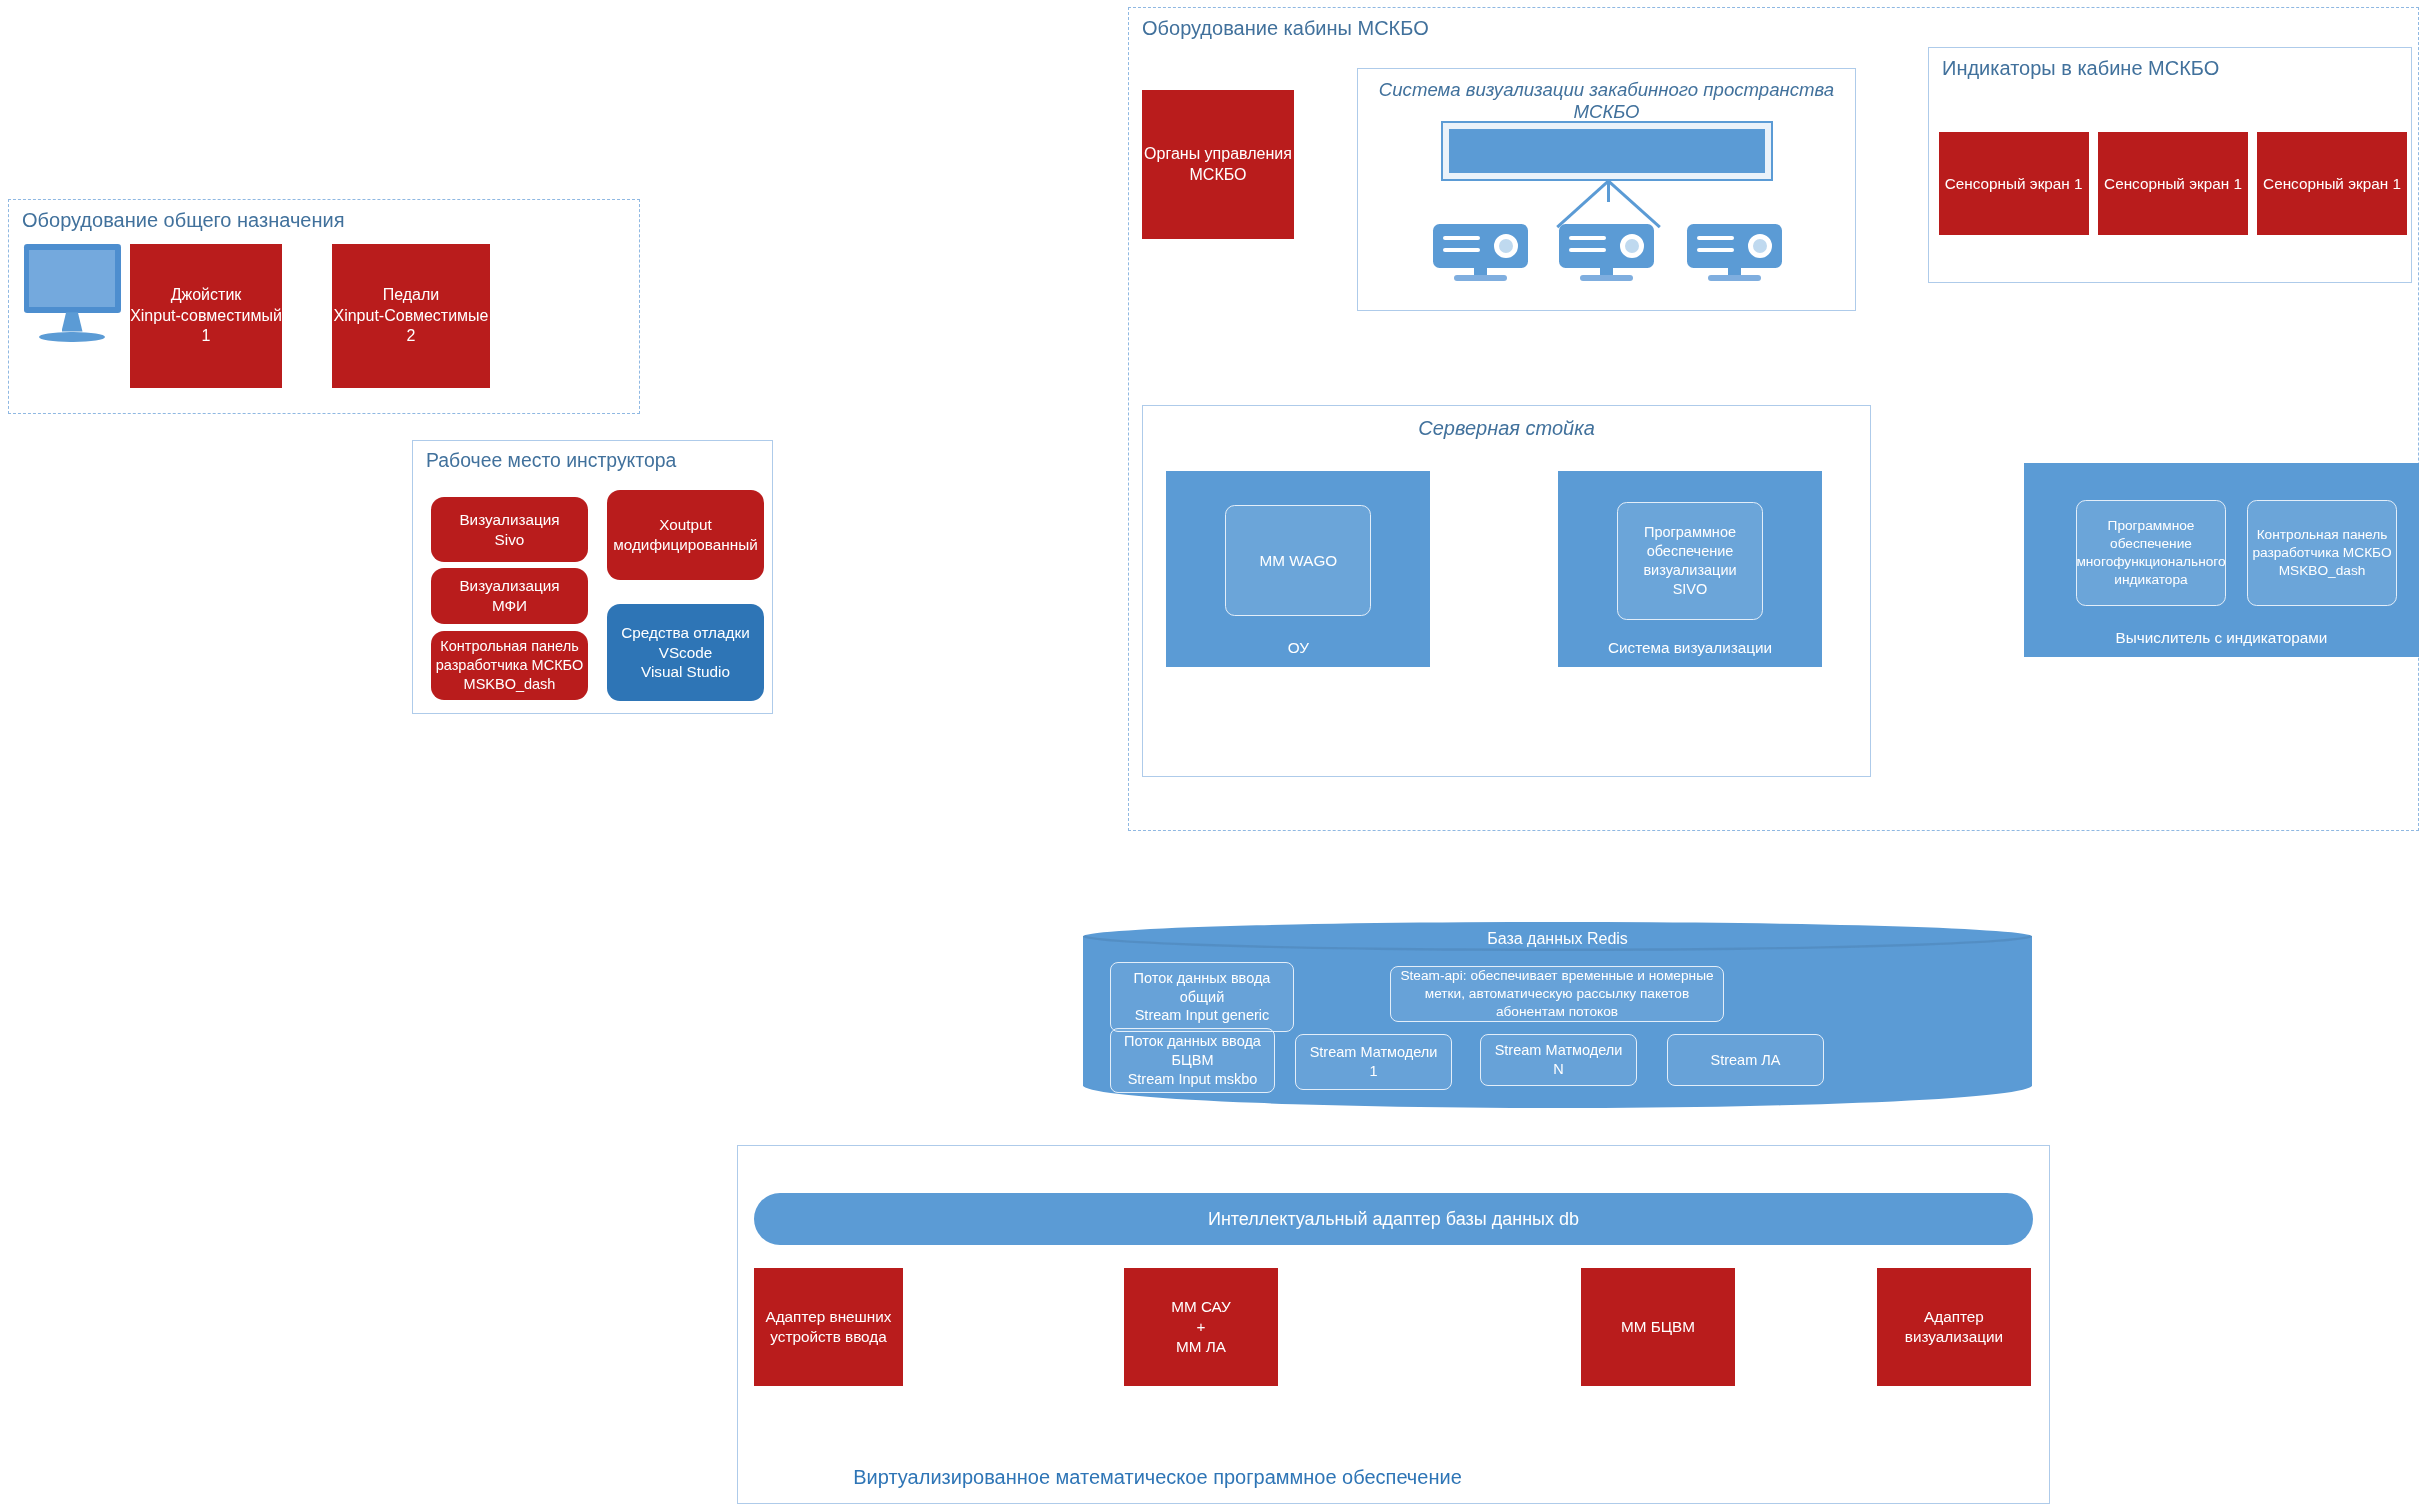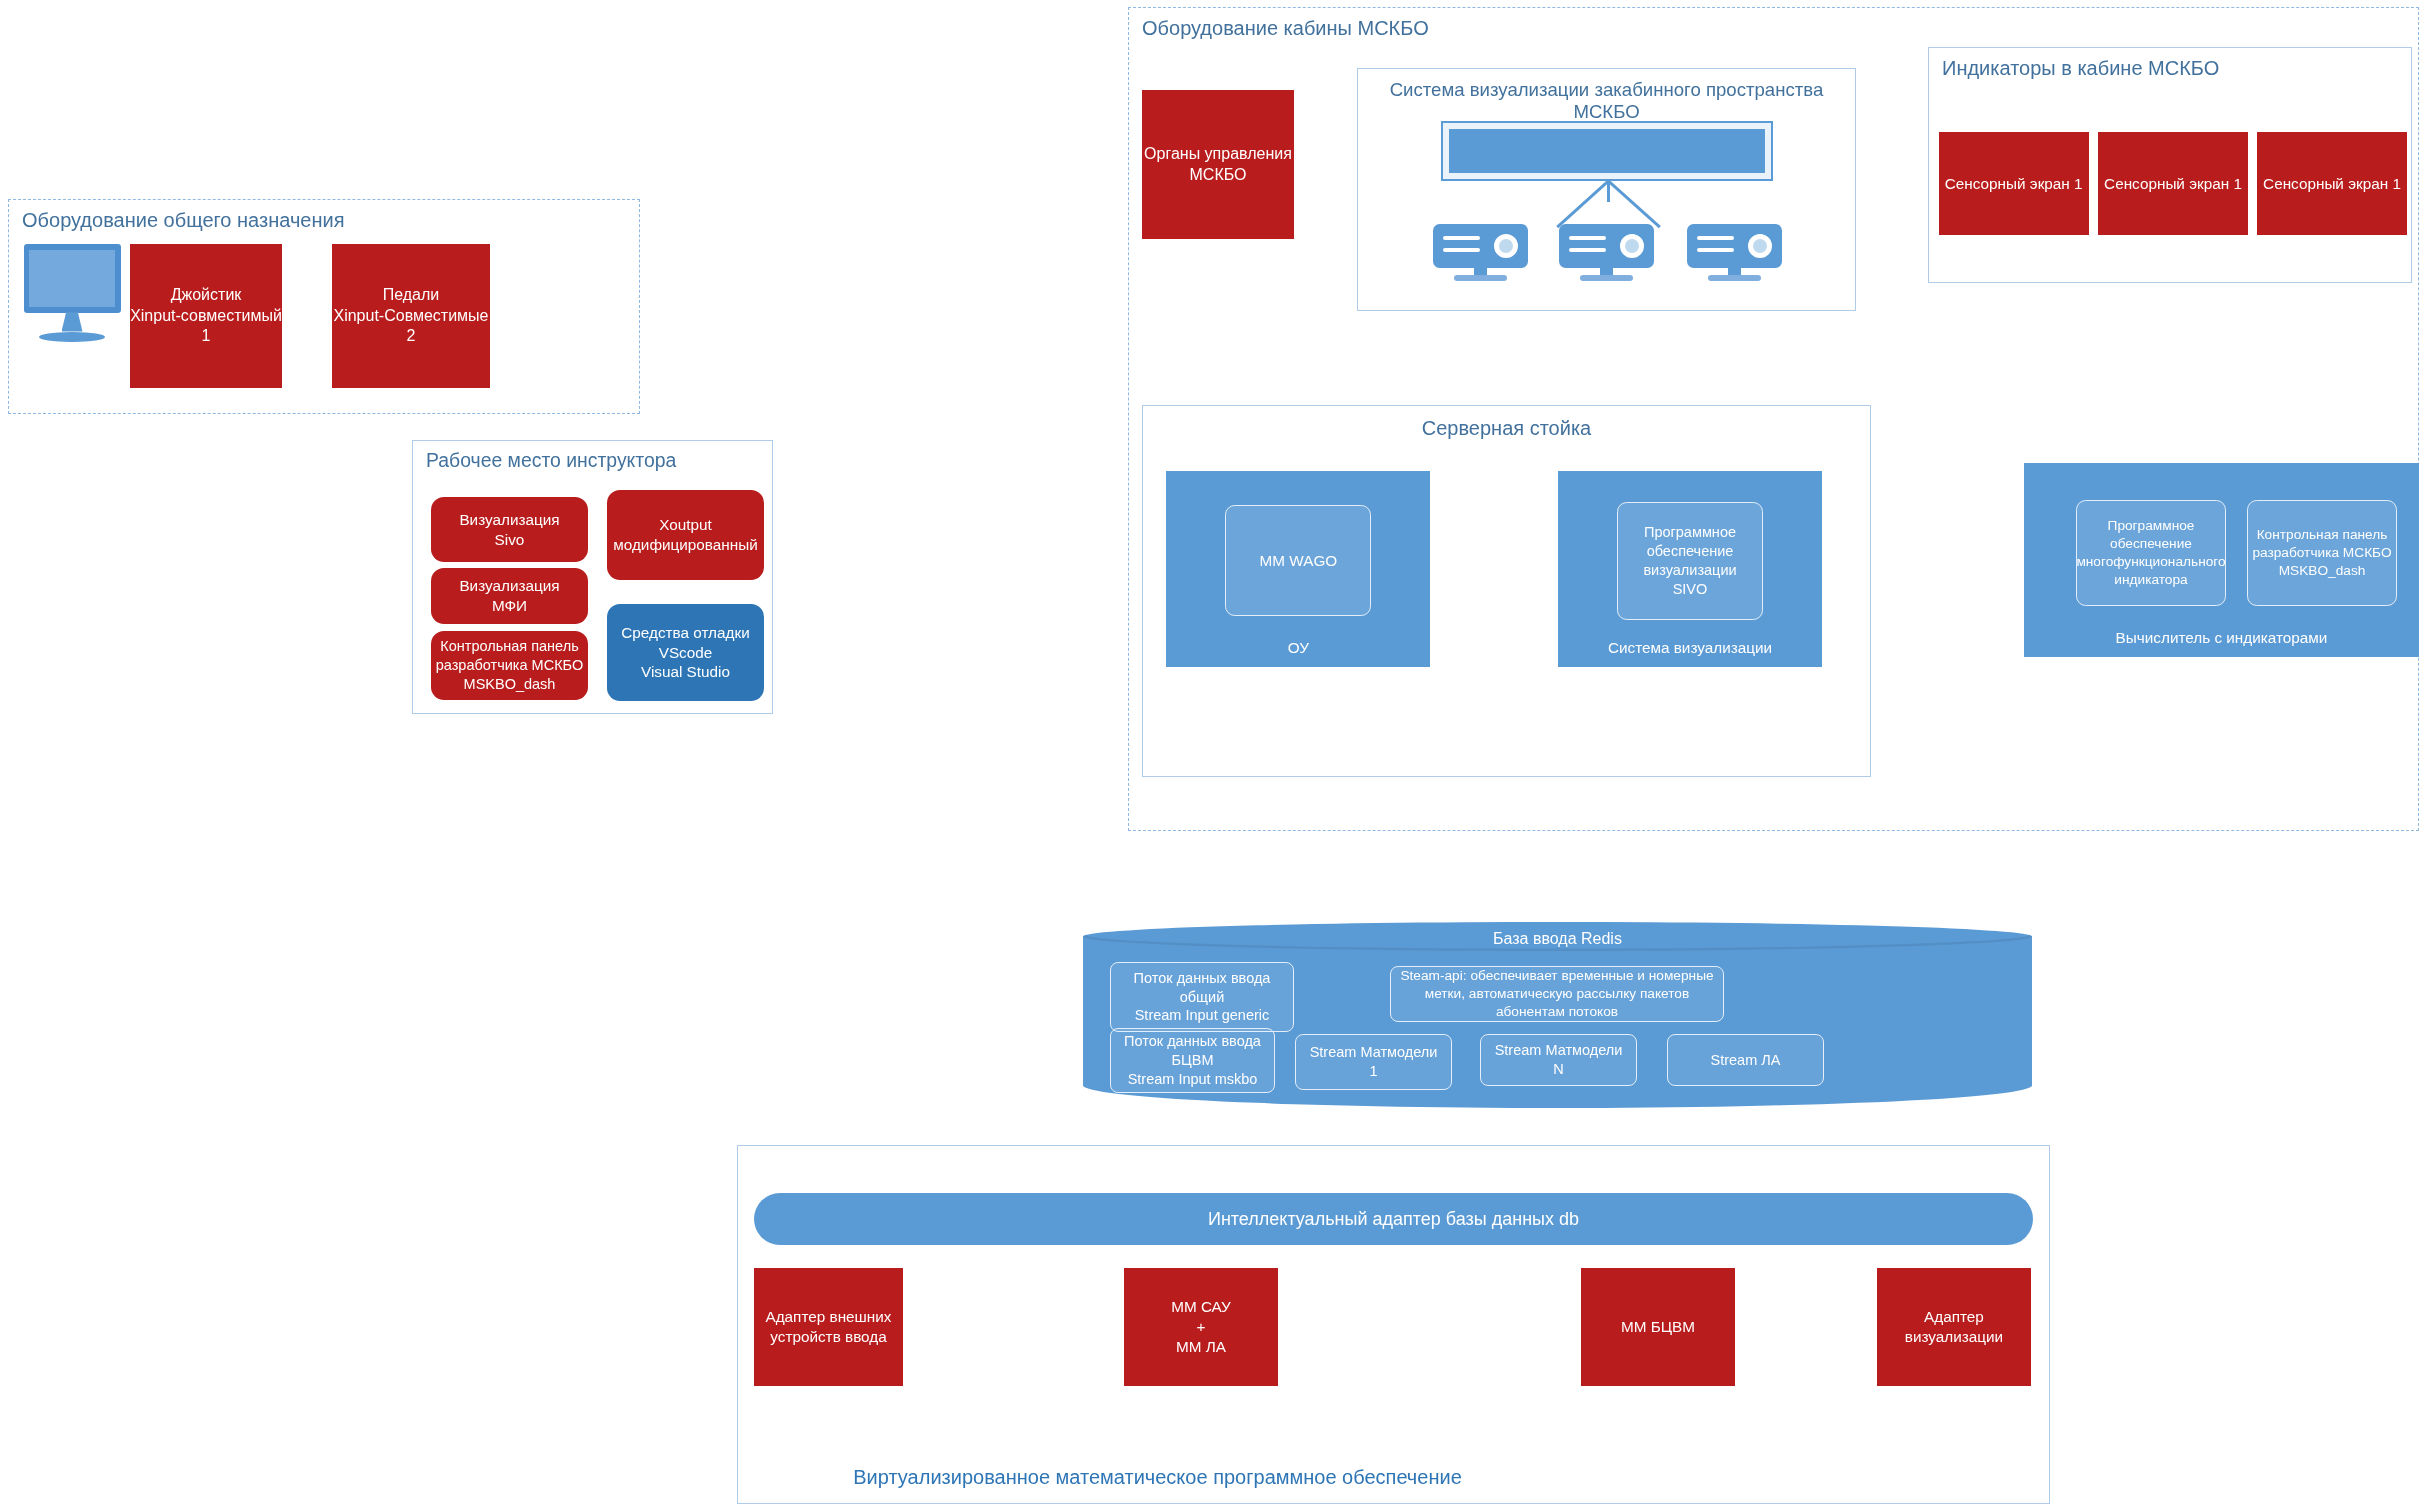--- a/index.html
+++ b/index.html
@@ -4,21 +4,21 @@
 <style>
   * { box-sizing: border-box; }
   html,body { margin:0; padding:0; background:#fff; }
   body { font-family:"Liberation Sans", sans-serif; }
   .canvas { position:relative; width:2426px; height:1510px; background:#fff; overflow:hidden; }
   .abs { position:absolute; }
   .dashed { border:1.6px dashed #8FB8E2; background:#fff; }
   .framed { border:1.6px solid #AECBEA; background:#fff; }
   .sec-title { color:#41719C; font-size:20px; line-height:1.2; }
   .sec-title.pad { position:absolute; left:13px; top:8px; }
-  .sec-title.center { position:absolute; left:0; right:0; top:9.7px; text-align:center; }
+  .sec-title.center { position:absolute; left:0; right:0; top:9.7px; text-align:center;font-style:italic; }
   .bluebox { background:#b91c1c; color:#fff; display:flex; align-items:center; justify-content:center;
              text-align:center; white-space:pre-line; line-height:1.3; }
   .darkbox { background:#2E75B6; }
   .r16 { border-radius:13px; }
 
   
   .rack-unit { position:absolute; background:#5B9BD5; }
   .inner-module { position:absolute; background:rgba(255,255,255,0.10); border:1.6px solid #E3EEF9;
                   border-radius:9.7px; color:#fff; display:flex; align-items:center; justify-content:center;
                   text-align:center; white-space:pre-line; font-size:15.3px; line-height:1.3; padding:3.2px; }
@@ -192,21 +192,21 @@
 индикатора</div>
     <div class="inner-module" style="left:223px; top:37px; width:150px; height:106px; font-size:13.7px;">Контрольная панель
 разработчика МСКБО
 MSKBO_dash</div>
     <div class="unit-label">Вычислитель с индикаторами</div>
   </div>
 
   <div class="abs" style="left:1083px; top:922px; width:949px; height:186px;">
     <div class="cyl-top"></div>
     <div class="cyl-body"></div>
-    <div class="cyl-title">База ввода Redis</div>
+    <div class="cyl-title">База данных Redis</div>
 
     <div class="stream-box" style="left:27px; top:40px; width:184px; height:70px;">Поток данных ввода общий
 Stream Input generic</div>
 
     <div class="stream-box" style="left:307px; top:44px; width:334px; height:56px; font-size:13.7px;">Steam-api: обеспечивает временные и номерные метки, автоматическую рассылку пакетов абонентам потоков</div>
 
     <div class="stream-box" style="left:27px; top:106px; width:165px; height:65px;">Поток данных ввода
 БЦВМ
 Stream Input mskbo</div>
 

